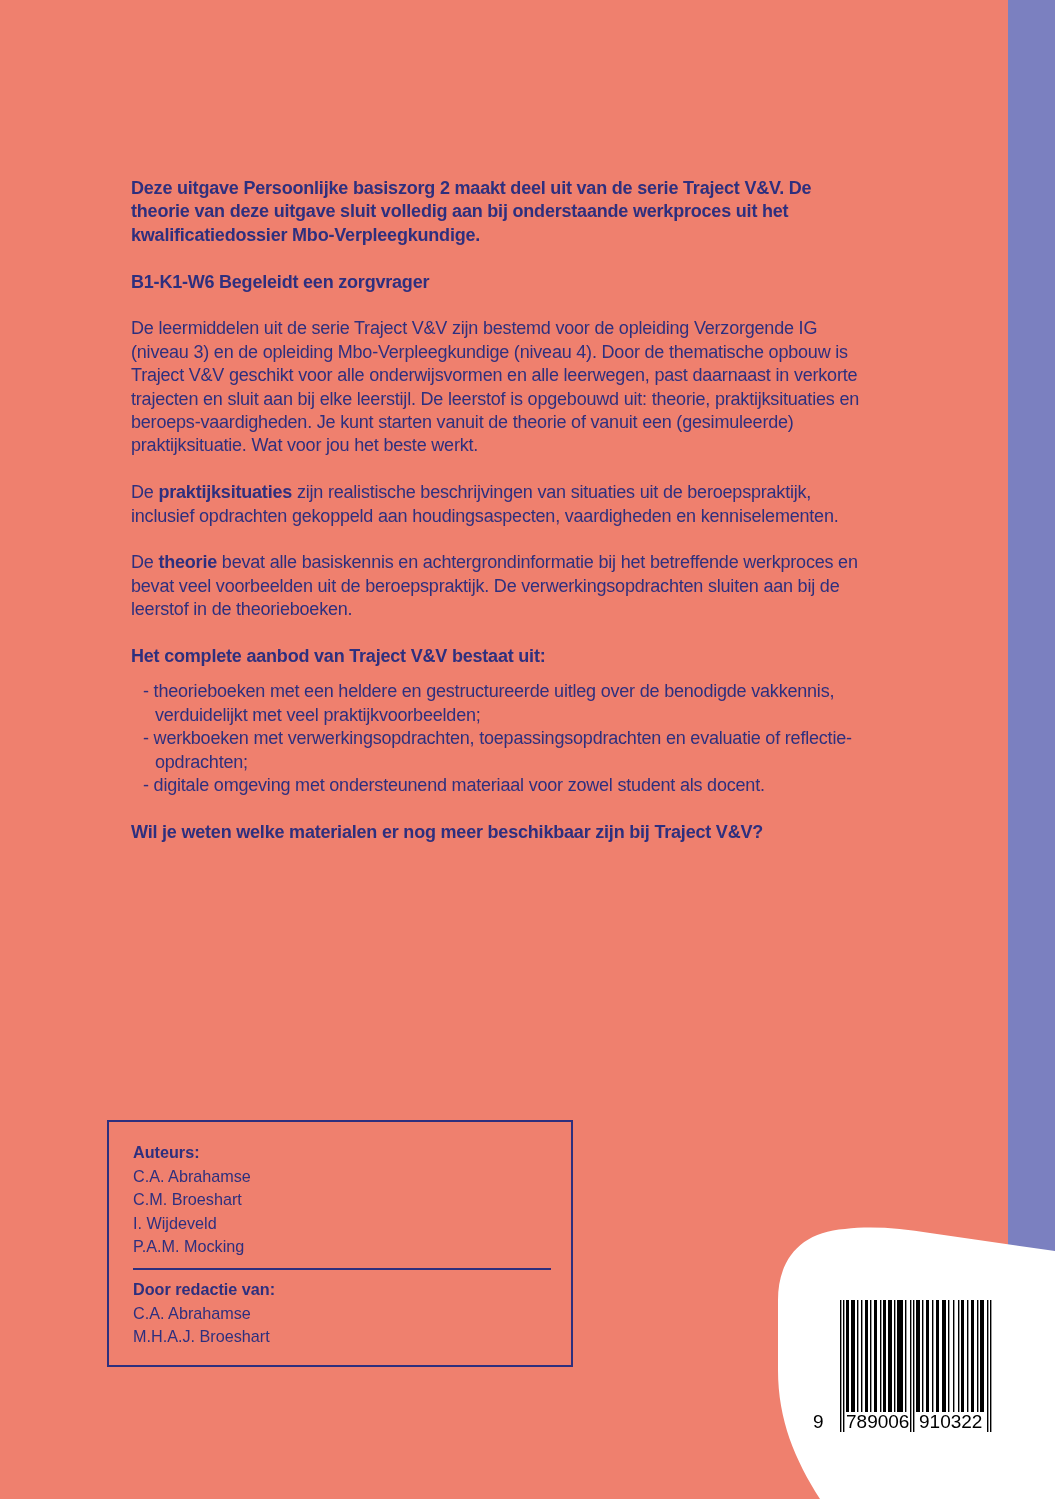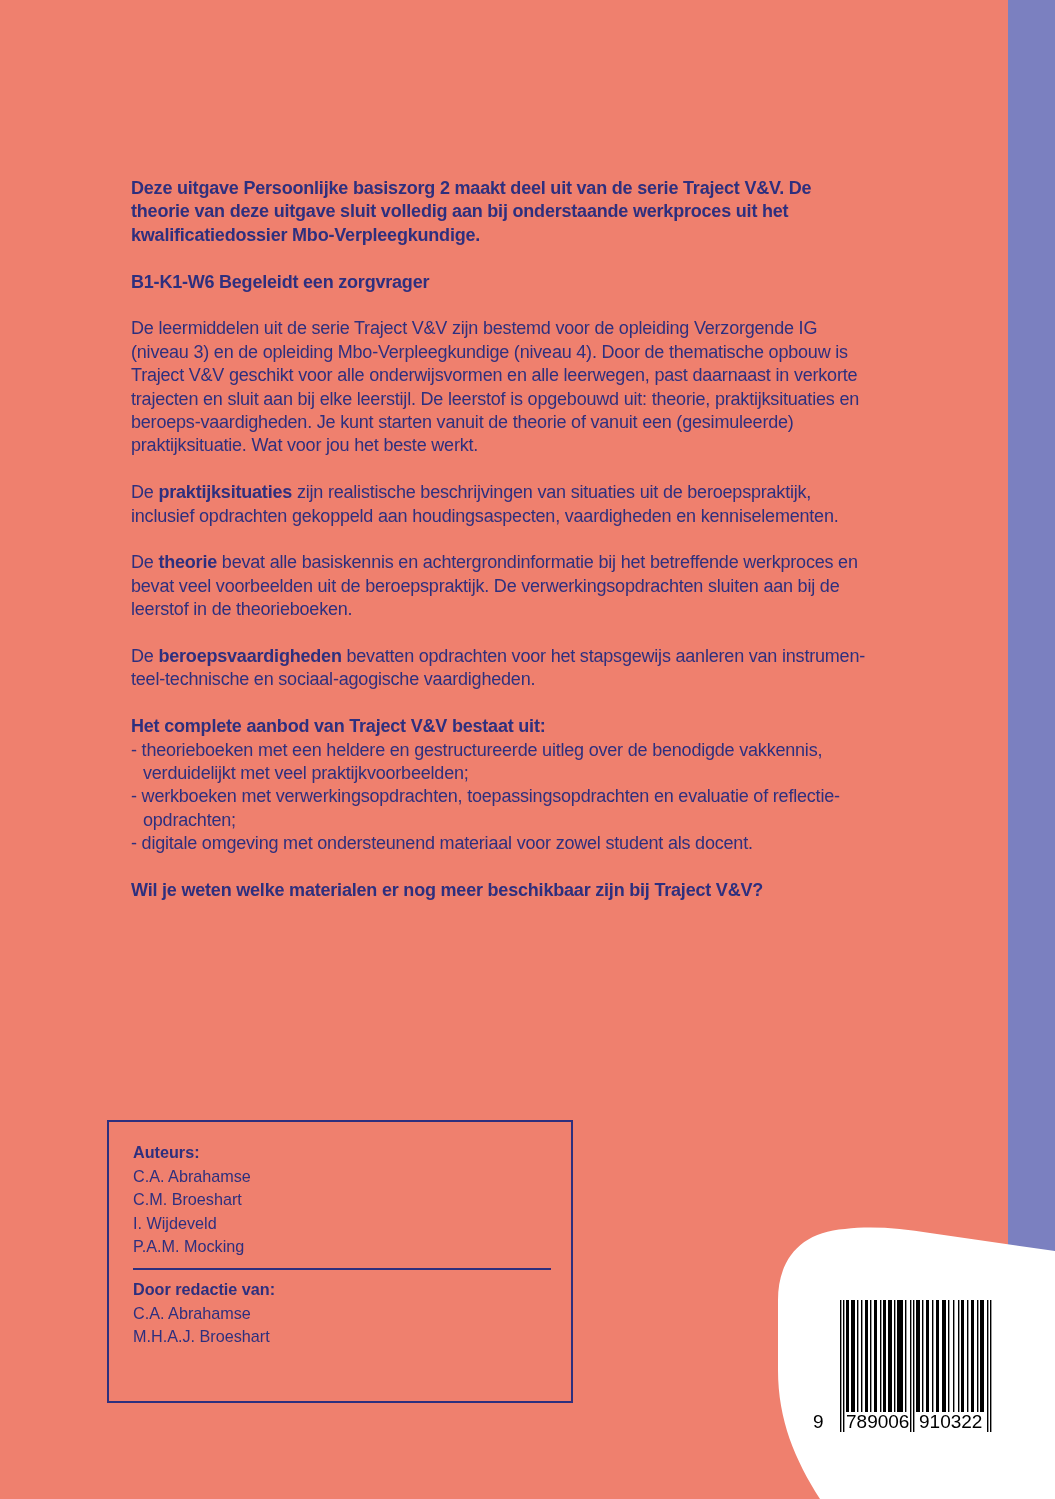--- a/index.html
+++ b/index.html
@@ -9,24 +9,24 @@
       font-family: "Liberation Sans", "DejaVu Sans", sans-serif;
       color: #2E2F7E;
     }
     .stripe { position: absolute; top: 0; left: 1008px; width: 47px; height: 1499px; background: #7B80C0; }
     .content { position: absolute; left: 131px; top: 177px; width: 740px; font-size: 18px; line-height: 23.4px; letter-spacing: -0.2px; }
     .content p { margin: 0 0 23.4px 0; }
     .bold { font-weight: bold; }
     .intro { font-weight: bold; }
     .code-row { font-weight: bold; }
     .code-row .code { display: inline-block; width: 88px; }
-    .list { margin: 0; padding: 0; list-style: none; }
+    .list { margin: 12px; padding: 0; list-style: none; }
     .list li { padding-left: 12px; text-indent: -12px; }
     .authors-box {
-      position: absolute; left: 107px; top: 1120px; width: 466px; height: 283px;
+      position: absolute; left: 107px; top: 1120px; width: 466px; height: 247px;
       border: 2px solid #2E2F7E; box-sizing: border-box;
       font-size: 16.2px; line-height: 23.6px;
     }
     .authors-inner { position: absolute; left: 24px; top: 19px; width: 418px; }
     .divider { height: 0; border-top: 2px solid #2E2F7E; margin: 9px 0 8px 0; width: 418px; }
     .barcode-shape { position: absolute; left: 0; top: 0; width: 1055px; height: 1499px; pointer-events: none; }
     .barcode-wrap { position: absolute; left: 830px; top: 1300px; width: 175px; height: 140px; }
     .barcode-bars { position: absolute; left: 0; top: 0; width: 175px; height: 132px; }
     .barcode-num { position: absolute; top: 112px; font-family: "Liberation Sans", sans-serif; font-size: 19px; color: #000; background: #fff; line-height: 20px; padding: 0 1px; }
   </style>
@@ -47,21 +47,20 @@
       <span class="code">B1-K1-W6</span><span>Begeleidt een zorgvrager</span>
     </div>
   </div>
 
   <p>De leermiddelen uit de serie Traject V&amp;V zijn bestemd voor de opleiding Verzorgende IG (niveau 3) en de opleiding Mbo-Verpleegkundige (niveau 4). Door de thematische opbouw is Traject V&amp;V geschikt voor alle onderwijsvormen en alle leerwegen, past daarnaast in verkorte trajecten en sluit aan bij elke leerstijl. De leerstof is opgebouwd uit: theorie, praktijksituaties en beroeps-vaardigheden. Je kunt starten vanuit de theorie of vanuit een (gesimuleerde) praktijksituatie. Wat voor jou het beste werkt.</p>
 
   <p><span>De </span><span class="bold">praktijksituaties</span><span> zijn realistische beschrijvingen van situaties uit de beroepspraktijk, inclusief opdrachten gekoppeld aan houdingsaspecten, vaardigheden en kenniselementen.</span></p>
 
   <p><span>De </span><span class="bold">theorie</span><span> bevat alle basiskennis en achtergrondinformatie bij het betreffende werkproces en bevat veel voorbeelden uit de beroepspraktijk. De verwerkingsopdrachten sluiten aan bij de leerstof in de theorieboeken.</span></p>
 
-  <p><span>De </span><span class="bold">beroepsvaardigheden</span><span> bevatten opdrachten voor het stapsgewijs aanleren van instrumen-teel-technische en sociaal-agogische vaardigheden.</span></p>
 
   <div style="margin-bottom:23.4px;">
     <div class="bold">Het complete aanbod van Traject V&amp;V bestaat uit:</div>
     <ul class="list">
       <li>- theorieboeken met een heldere en gestructureerde uitleg over de benodigde vakkennis, verduidelijkt met veel praktijkvoorbeelden;</li>
       <li>- werkboeken met verwerkingsopdrachten, toepassingsopdrachten en evaluatie of reflectie-opdrachten;</li>
       <li>- digitale omgeving met ondersteunend materiaal voor zowel student als docent.</li>
     </ul>
   </div>
 

